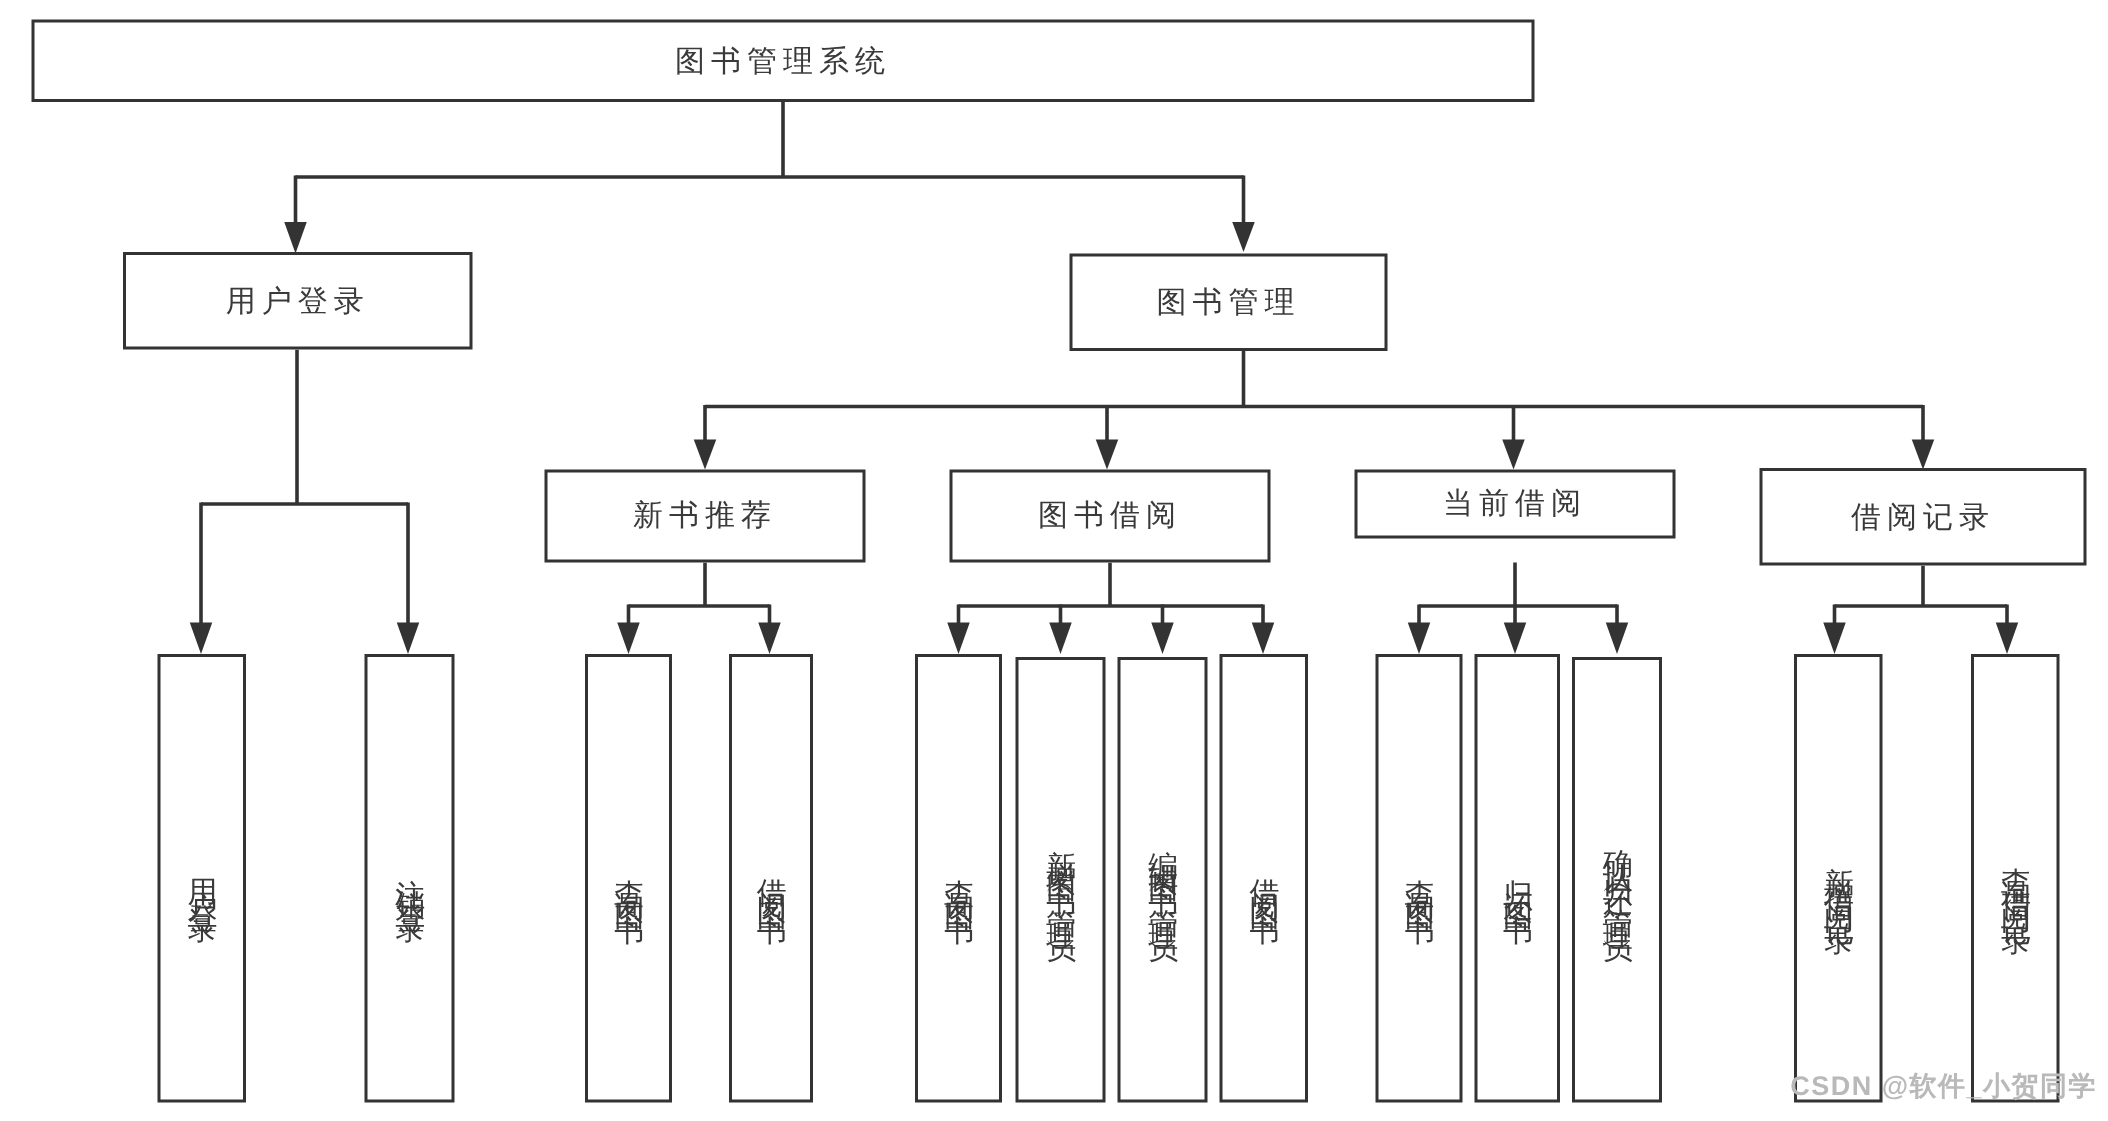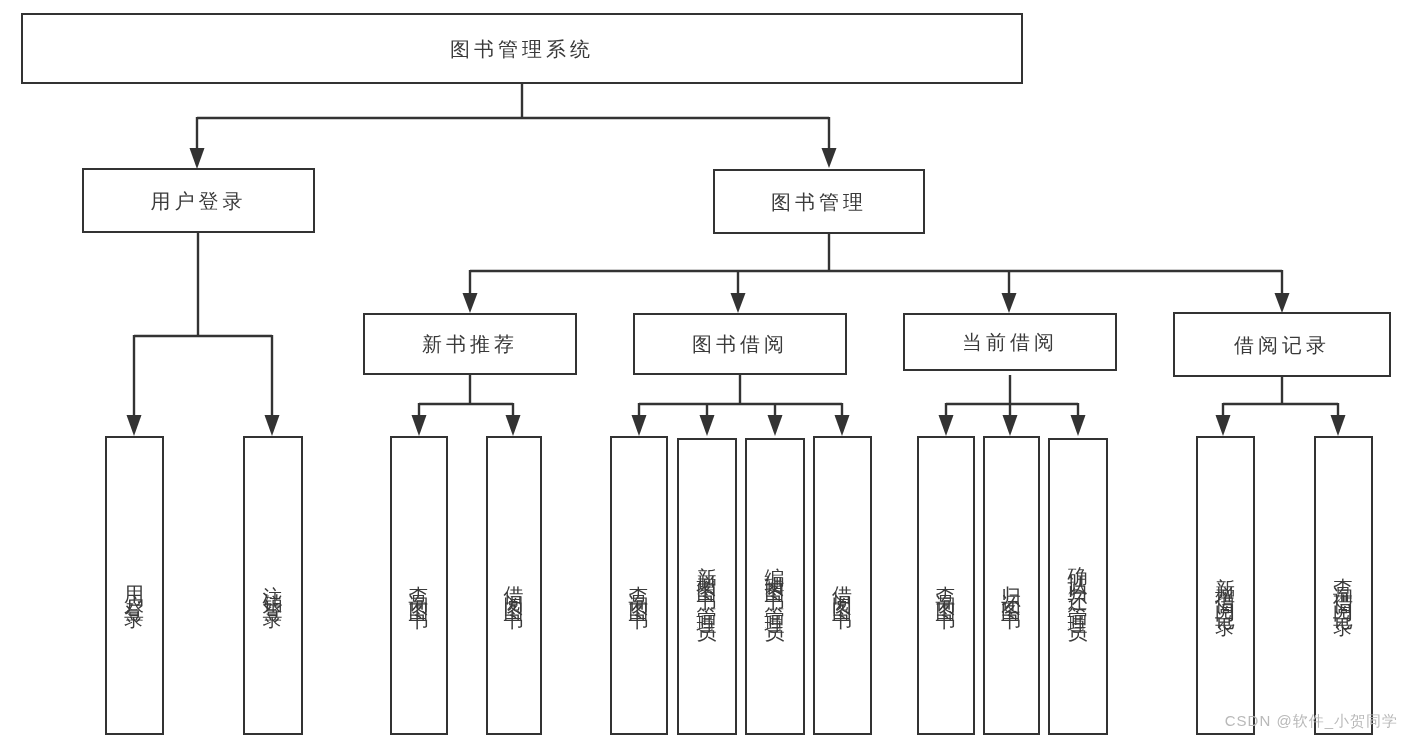--- a/index.html
+++ b/index.html
@@ -30,24 +30,25 @@
     writing-mode:vertical-rl;
     text-orientation:mixed;
     font-size:20px;
     color:#3a3a3a;
     letter-spacing:8px;
     line-height:1.1;
   }
   .watermark{
     position:absolute;
     z-index:5;
-    font-size:15px;
+    font-size:18px;
     color:#b9b9b9;
     letter-spacing:1px;
     white-space:nowrap;
+    font-weight:bold;
   }
 </style>
 </head>
 <body>
 
 <div class="stage">
 
   <svg width="1405" height="747" viewBox="0 0 1405 747" aria-hidden="true">
 
     <g stroke="#333333" stroke-width="2.4" fill="none">
@@ -123,38 +124,38 @@
       <polygon points="767.5,415 782.5,415 775,436"></polygon>
       <polygon points="834.5,415 849.5,415 842,436"></polygon>
       <polygon points="938.5,415 953.5,415 946,436"></polygon>
       <polygon points="1002.5,415 1017.5,415 1010,436"></polygon>
       <polygon points="1070.5,415 1085.5,415 1078,436"></polygon>
       <polygon points="1215.5,415 1230.5,415 1223,436"></polygon>
       <polygon points="1330.5,415 1345.5,415 1338,436"></polygon>
     </g>
   </svg>
 
-  <div class="box" style="left:21px;top:13px;width:1002px;height:71px;text-align:right;">
+  <div class="box" style="left:21px;top:13px;width:1002px;height:55px;text-align:right;">
     <span class="hlabel">图书管理系统</span>
   </div>
 
   <div class="box" style="left:82px;top:168px;width:233px;height:65px;">
     <span class="hlabel">用户登录</span>
   </div>
   <div class="box" style="left:713px;top:169px;width:212px;height:65px;">
     <span class="hlabel">图书管理</span>
   </div>
 
   <div class="box" style="left:363px;top:313px;width:214px;height:62px;">
     <span class="hlabel">新书推荐</span>
   </div>
   <div class="box" style="left:633px;top:313px;width:214px;height:62px;">
     <span class="hlabel">图书借阅</span>
   </div>
-  <div class="box" style="left:903px;top:313px;width:214px;height:58px;">
+  <div class="box" style="left:903px;top:313px;width:214px;height:46px;">
     <span class="hlabel">当前借阅</span>
   </div>
   <div class="box" style="left:1173px;top:312px;width:218px;height:65px;">
     <span class="hlabel">借阅记录</span>
   </div>
 
   <div class="box" style="left:105px;top:436px;width:59px;height:299px;">
     <span class="vlabel">用户登录</span>
   </div>
   <div class="box" style="left:243px;top:436px;width:60px;height:299px;">

